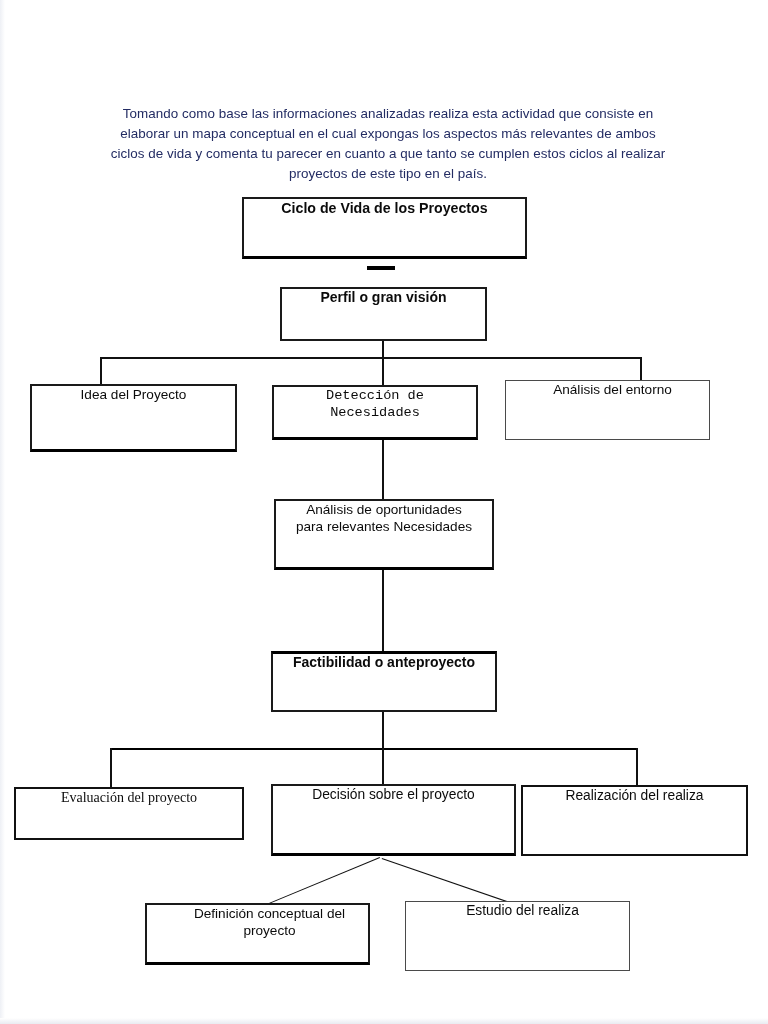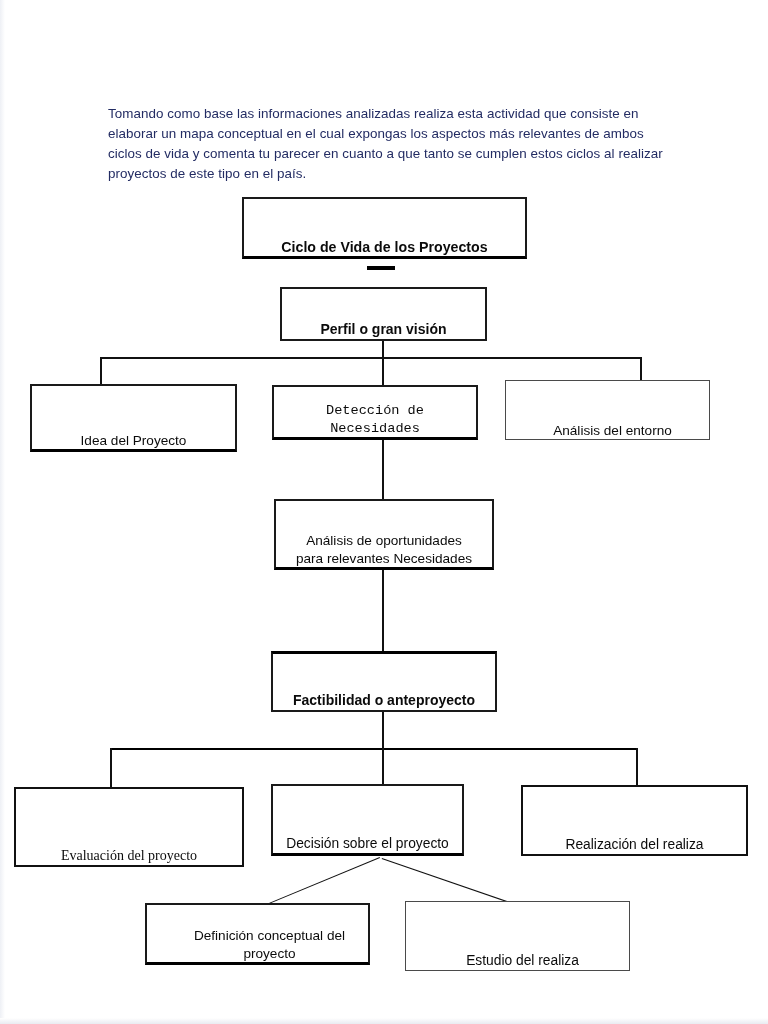--- a/index.html
+++ b/index.html
@@ -43,31 +43,31 @@
   #intro {
     position: absolute;
     left: 108px;
     top: 104px;
     width: 560px;
     color: #232c63;
     font-family: "Liberation Sans", sans-serif;
     font-size: 13.4px;
     line-height: 20px;
     letter-spacing: 0.05px;
-    text-align: left;
+    text-align: center;
     white-space: pre-line;
   }
 
   
   .node {
     position: absolute;
     box-sizing: border-box;
     background: #ffffff;
     display: flex;
-    align-items: flex-end;
+    align-items: flex-start;
     justify-content: center;
     text-align: center;
     color: #0b0b0b;
     font-family: "Liberation Sans", sans-serif;
     line-height: 1.28;
   }
   .node .lbl {
     display: block;
     width: 100%;
     padding: 0 6px;
@@ -170,25 +170,25 @@
 
   <div class="node bw-med edge-bottom-dark" style="left:274px; top:499px; width:220px; height:71px; font-size:13.6px; white-space:pre-line;">
     <span class="lbl">Análisis de oportunidades
 para relevantes Necesidades</span>
   </div>
 
   <div class="node bw-med edge-top-dark" style="left:271px; top:651px; width:226px; height:61px; font-size:14px;">
     <span class="lbl bold">Factibilidad o anteproyecto</span>
   </div>
 
-  <div class="node bw-heavy" style="left:14px; top:787px; width:230px; height:80px; font-size:14px;">
+  <div class="node bw-heavy" style="left:14px; top:787px; width:230px; height:53px; font-size:14px;">
     <span class="lbl serif">Evaluación del proyecto</span>
   </div>
 
-  <div class="node bw-med edge-bottom-dark" style="left:271px; top:784px; width:193px; height:72px; font-size:13.8px;">
+  <div class="node bw-med edge-bottom-dark" style="left:271px; top:784px; width:245px; height:72px; font-size:13.8px;">
     <span class="lbl">Decisión sobre el proyecto</span>
   </div>
 
   <div class="node bw-heavy" style="left:521px; top:785px; width:227px; height:71px; font-size:13.8px;">
     <span class="lbl">Realización del realiza</span>
   </div>
 
   <div class="node bw-med edge-bottom-dark" style="left:145px; top:903px; width:225px; height:62px; font-size:13.6px; white-space:pre-line;padding-left:24px;">
     <span class="lbl">Definición conceptual del
 proyecto</span>

